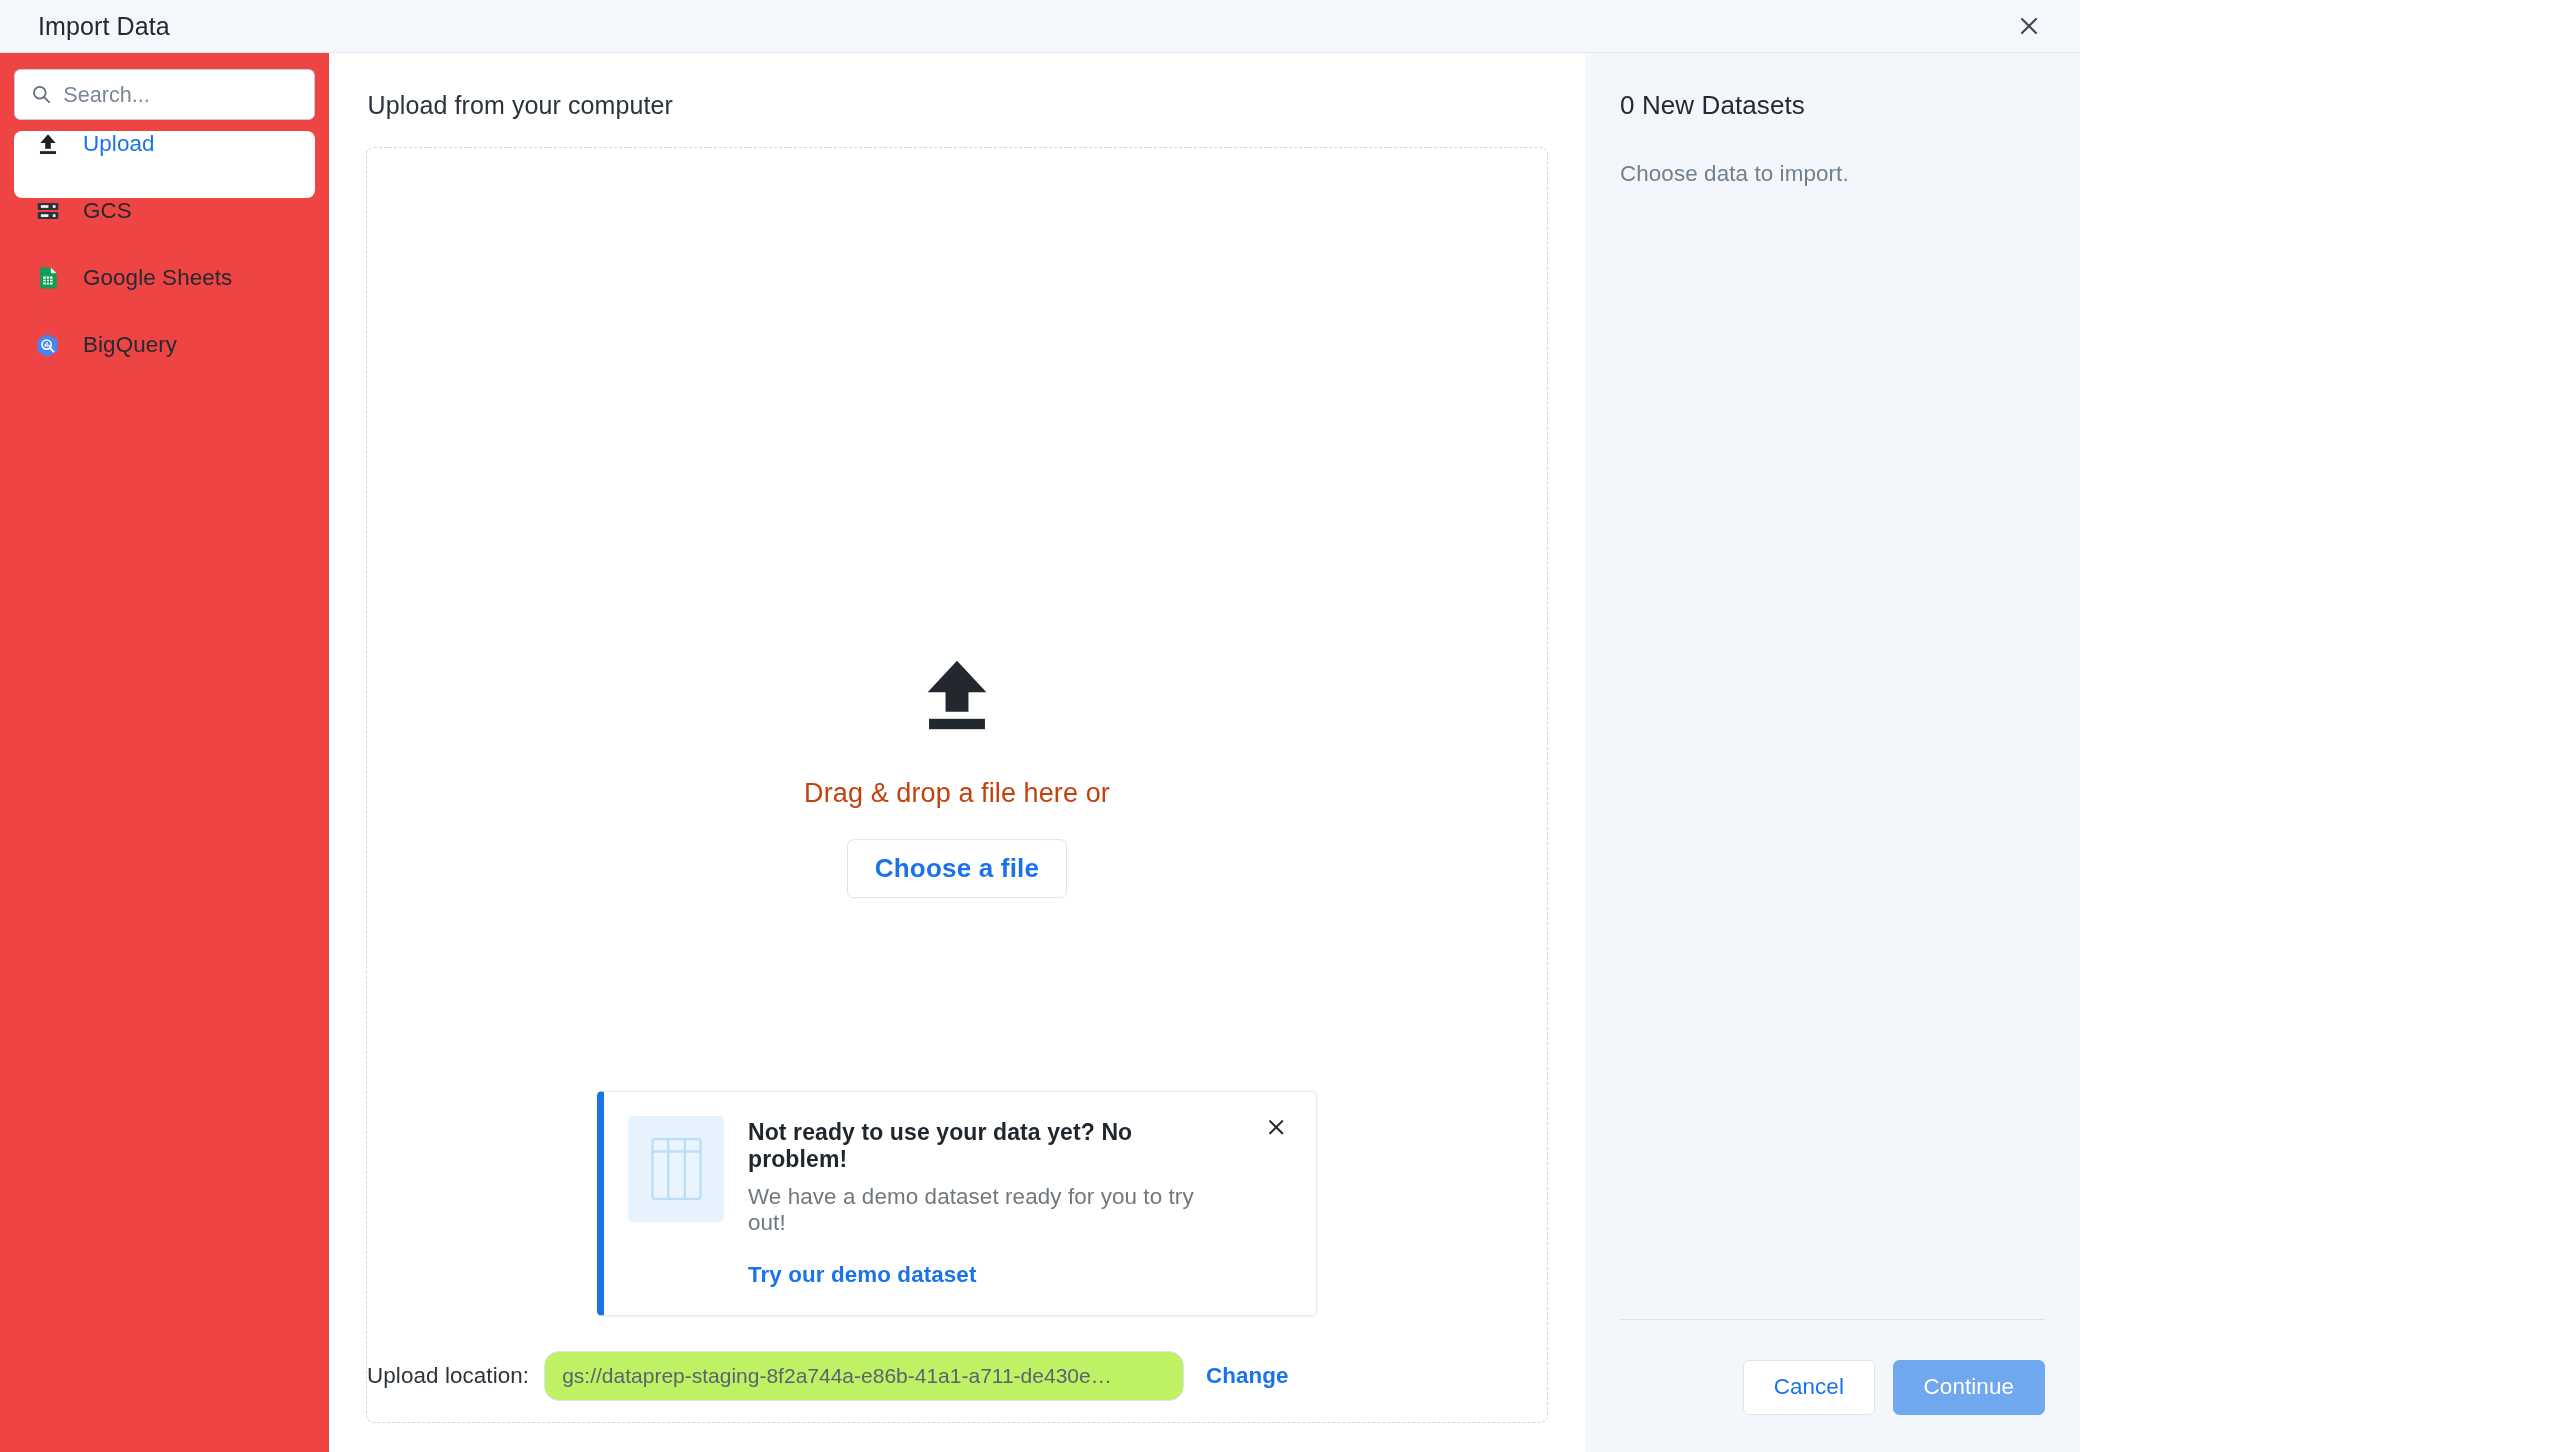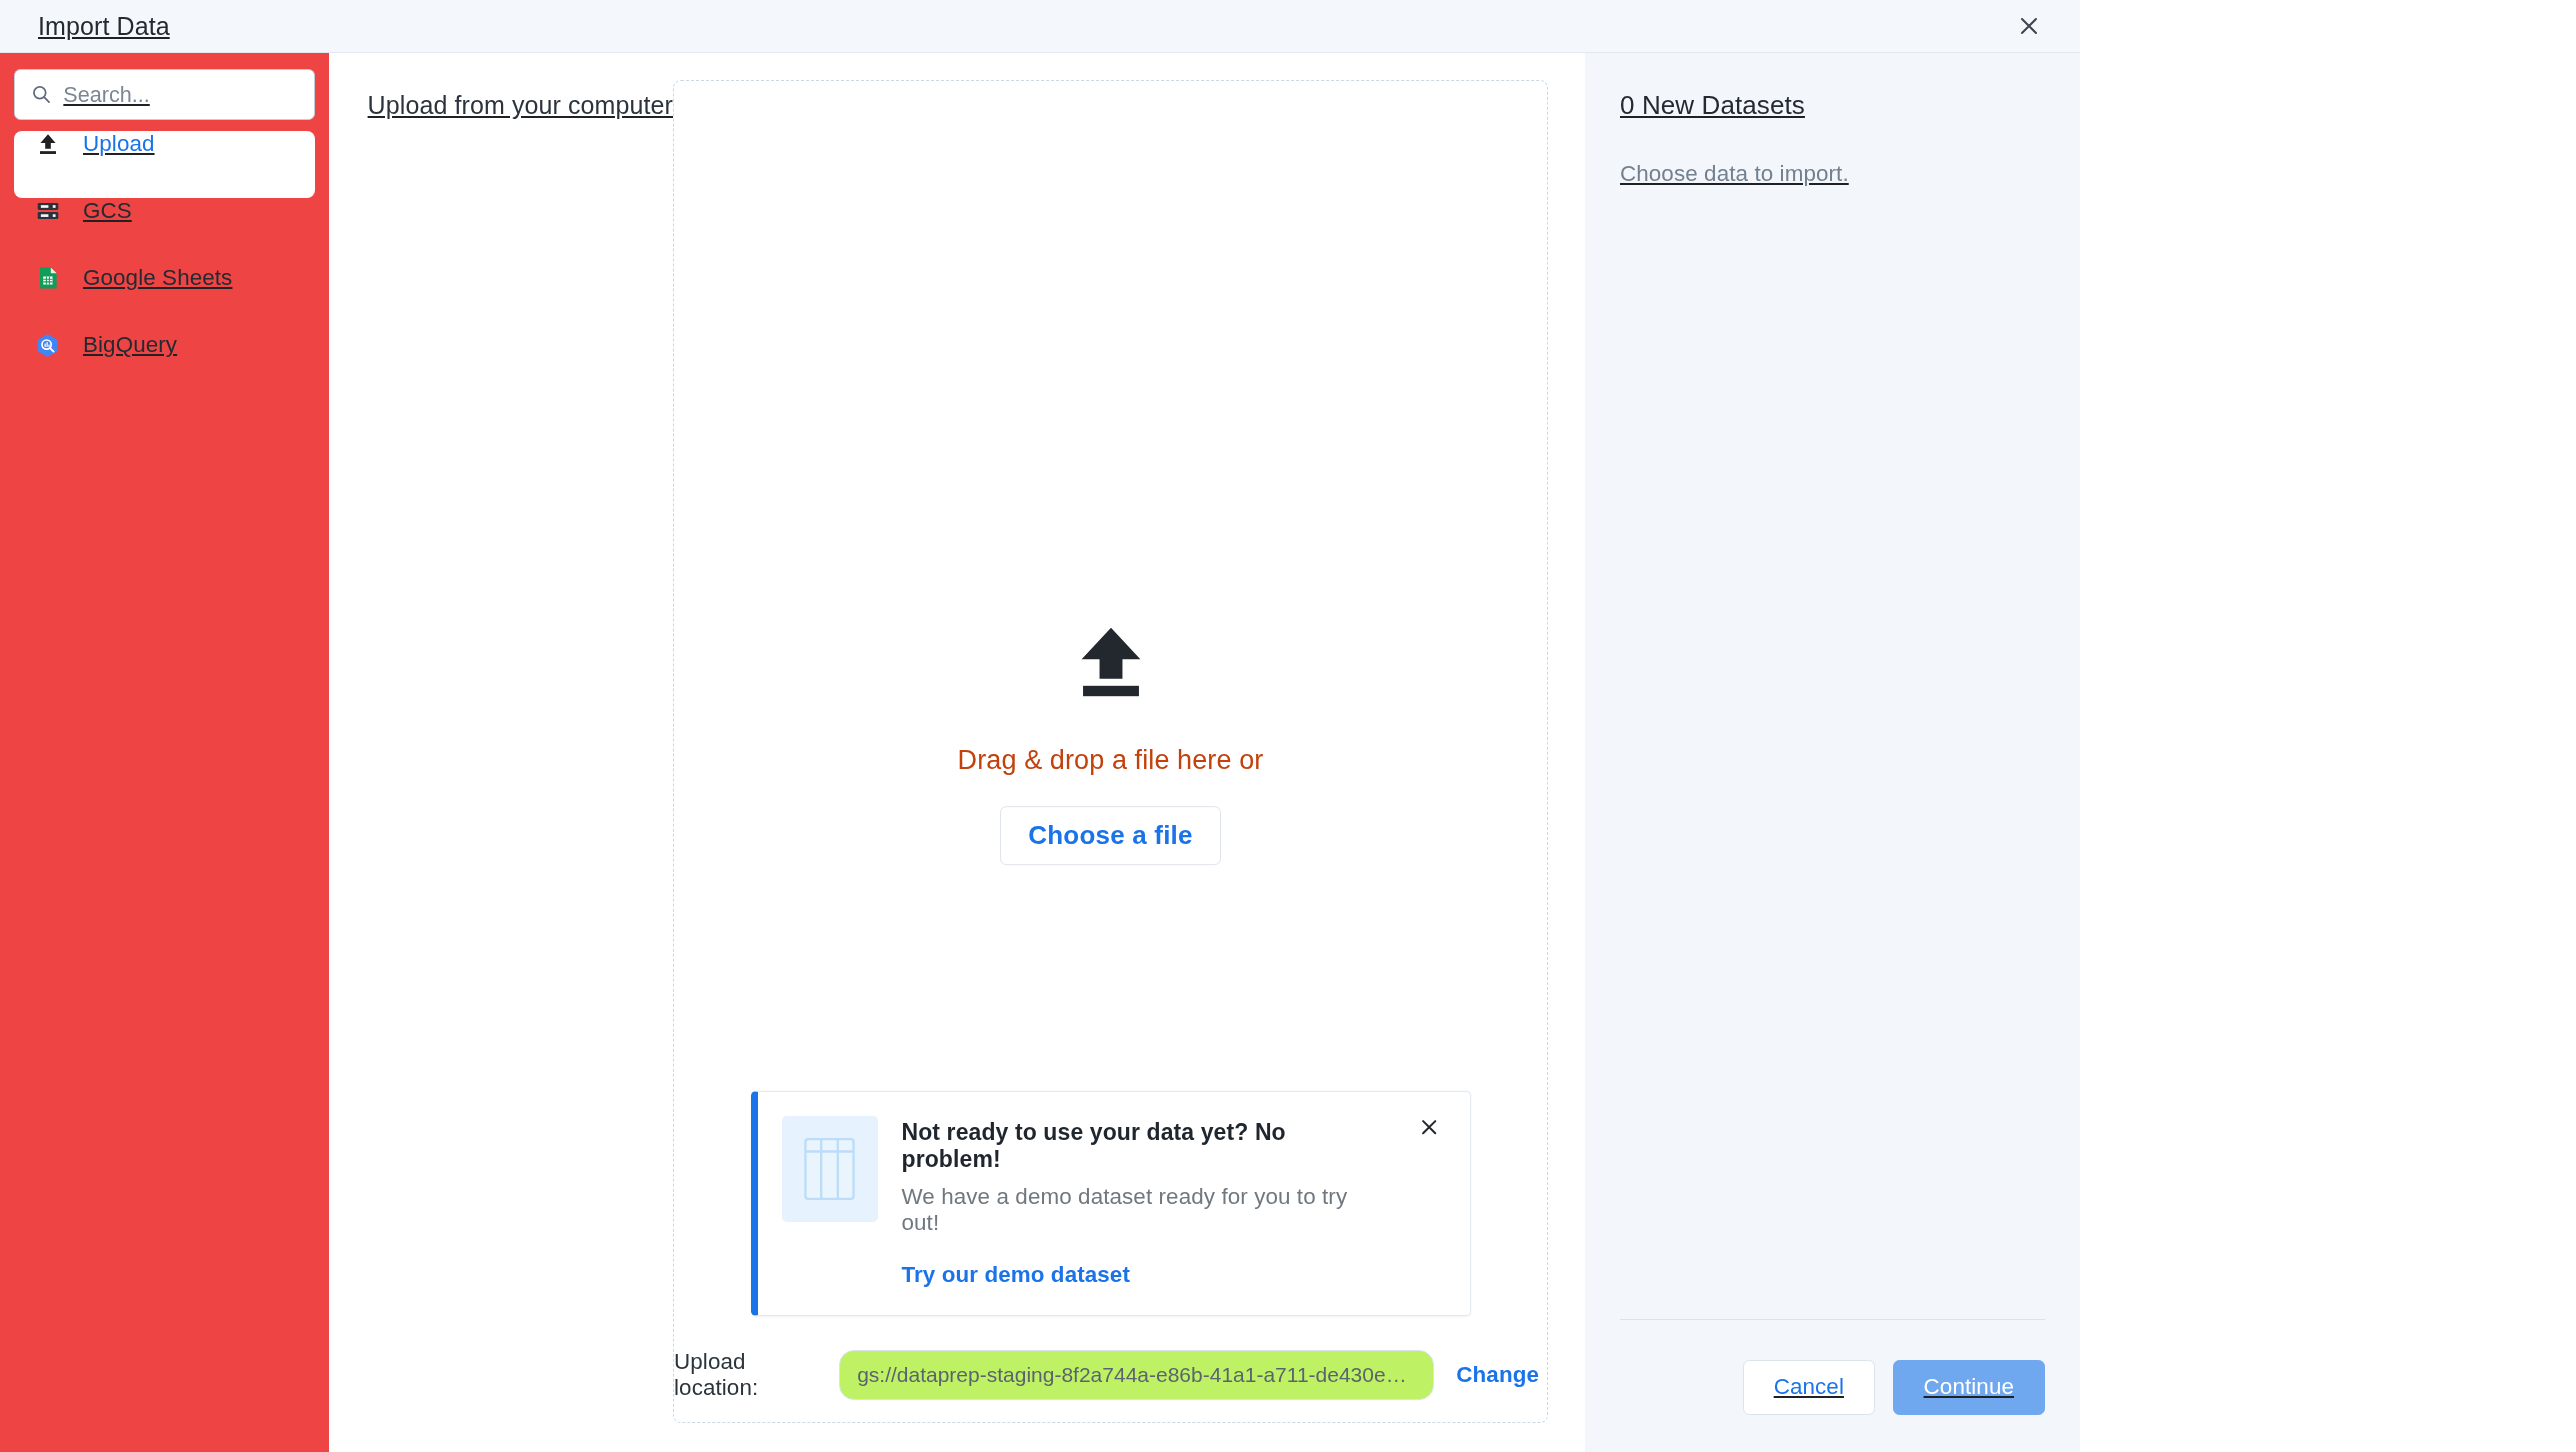--- a/index.html
+++ b/index.html
@@ -15,21 +15,20 @@
     background: #ffffff;
     color: #202124;
   }
 
   .app {
     width: 2080px;
     height: 1452px;
     display: flex;
     flex-direction: column;
     background: #ffffff;
-    text-decoration: underline;
   }
 
   
   .titlebar {
     height: 53px;
     flex: 0 0 53px;
     background: #f4f7fb;
     border-bottom: 0.8px solid #e3e8ef;
     display: flex;
     align-items: center;
@@ -120,21 +119,21 @@
     background: #ffffff;
   }
   .nav-item.active .nav-label { color: #1a73e8; }
 
   
   .main {
     flex: 1 1 auto;
     background: #ffffff;
     padding: 27px 37px 0 37px;
     display: flex;
-    flex-direction: row;
+    flex-direction: column;
     min-width: 0;
   }
   .main-heading {
     font-size: 25px;
     color: #2b333c;
     margin: 11.2px 0 27px 1.6px;
     letter-spacing: 0.1px;
   }
 
   .dropzone {

